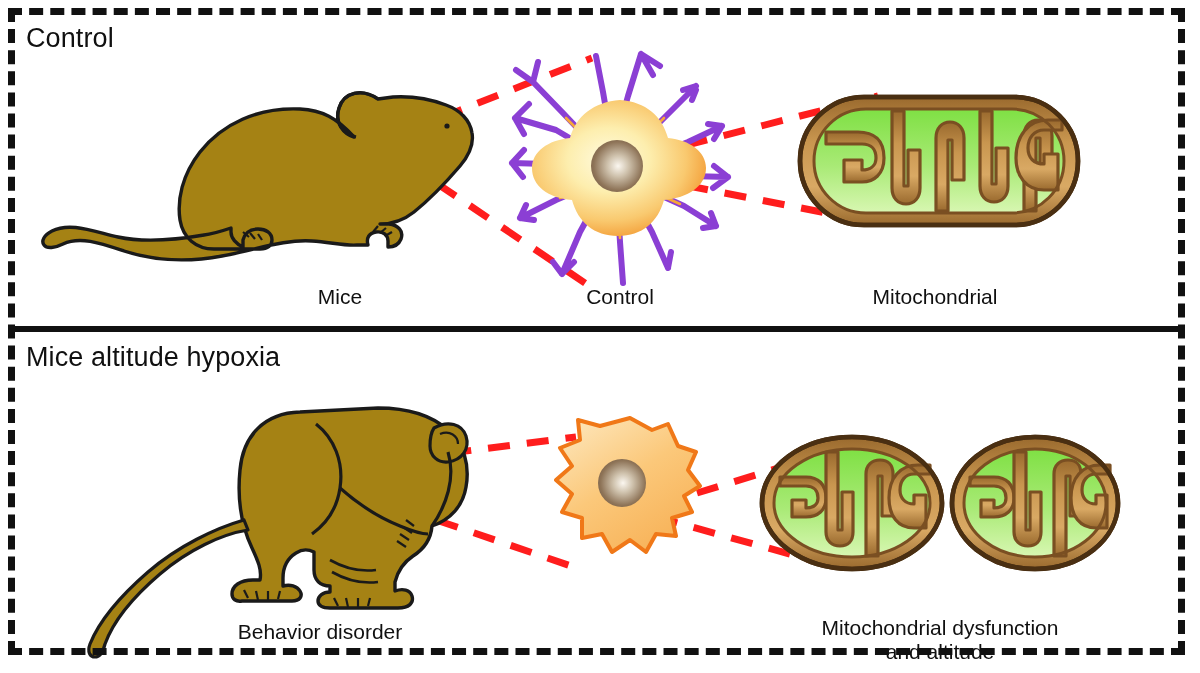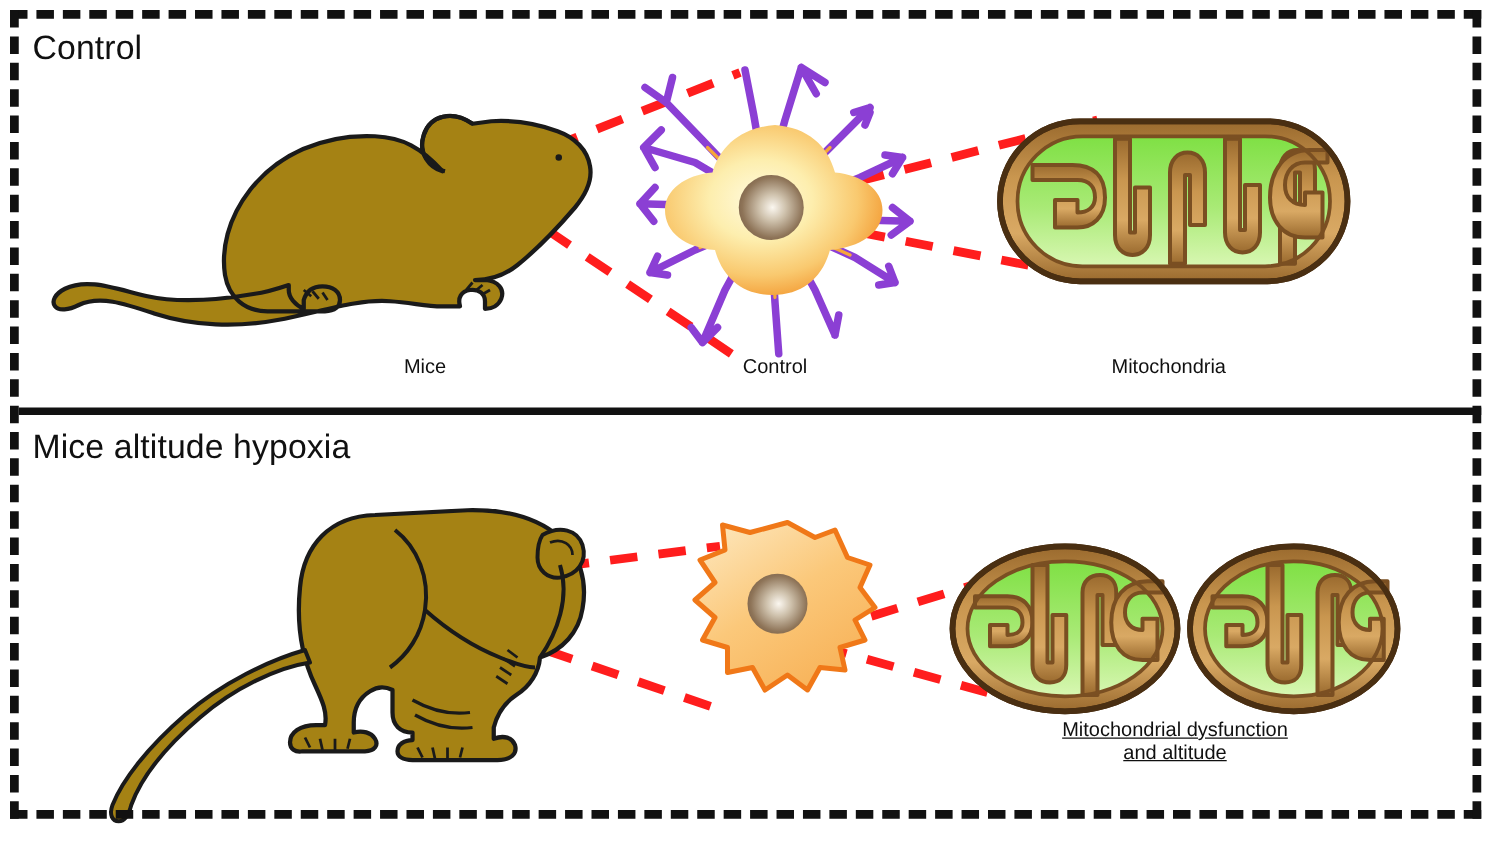--- a/index.html
+++ b/index.html
@@ -50,21 +50,21 @@
     font-size: 27px;
     color: #101010;
     letter-spacing: 0.1px;
     white-space: nowrap;
   }
   #panel-control .panel-title { left: 11px; top: 8px; }
   #panel-hypoxia .panel-title { left: 11px; top: 10px; }
 
   .caption {
     position: absolute;
-    font-size: 16px;
+    font-size: 21px;
     color: #101010;
     text-align: center;
     white-space: nowrap;
     line-height: 1.12;
   }
   .caption.two-line { white-space: normal; line-height: 1.14; }
 
   svg.art {
     position: absolute;
     left: 0;
@@ -448,26 +448,27 @@
   <div class="panel-divider"></div>
 
   <div class="panel" id="panel-control">
     <div class="panel-title">Control</div>
   </div>
 
   <div class="caption" style="left: 280px; top: 285px; width: 120px;">Mice</div>
 
   <div class="caption" style="left: 560px; top: 285px; width: 120px;">Control</div>
 
-  <div class="caption" style="left: 845px; top: 285px; width: 180px;">Mitochondria</div>
+  <div class="caption" style="left: 845px; top: 285px; width: 180px;">Mitochondrial</div>
 
   <div class="panel" id="panel-hypoxia">
     <div class="panel-title">Mice altitude hypoxia</div>
   </div>
 
-
-
-  <div class="caption two-line" style="left: 780px; top: 576px; width: 320px; text-decoration: underline;">
+  <div class="caption" style="left: 200px; top: 620px; width: 240px;">Behavior disorder</div>
+
+
+  <div class="caption two-line" style="left: 780px; top: 616px; width: 320px;">
     <span>Mitochondrial dysfunction</span><br>
     <span>and altitude</span>
   </div>
 
 </div>
 
 </body></html>

